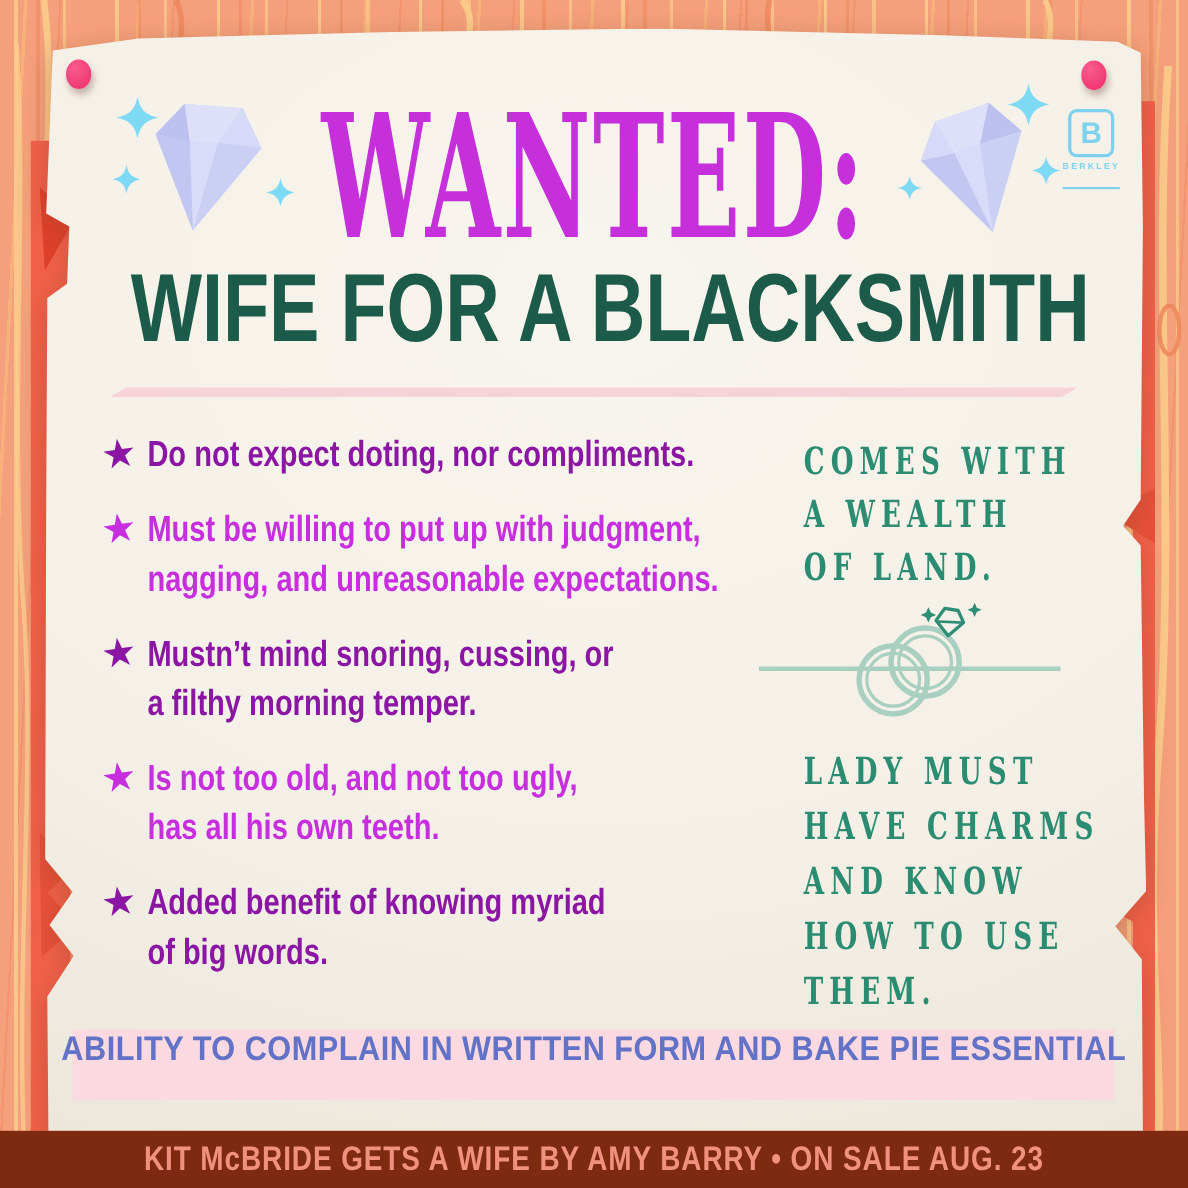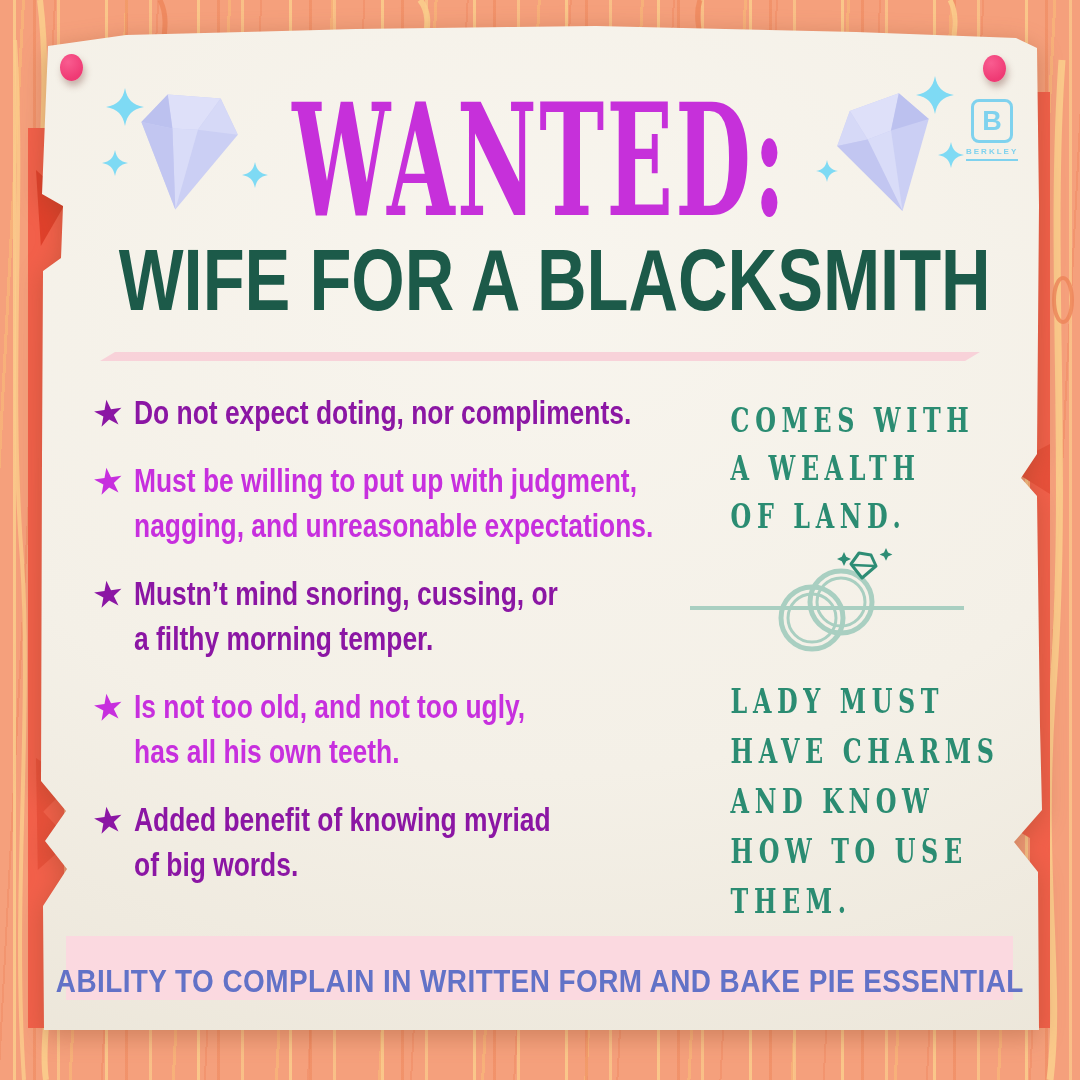--- a/index.html
+++ b/index.html
@@ -86,25 +86,25 @@
   .slab.lady{line-height:50px;}
   .rings-wrap{margin:6px 0 8px 0;}
 
   
   .berkley{position:absolute;left:966px;top:99px;width:52px;text-align:center;
     color:#7FD2EE;}
   .b-box{width:36px;height:38px;margin:0 auto;border:3px solid #7FD2EE;
     border-radius:8px;display:flex;align-items:center;justify-content:center;
     font-weight:bold;font-size:27px;font-family:"Liberation Sans",sans-serif;}
   .b-name{margin-top:4px;font-size:8px;font-weight:bold;letter-spacing:2px;
-    border-bottom:2px solid #7FD2EE;padding-bottom:3px;}
+    border-bottom:2px solid #7FD2EE;padding-bottom:14px;}
 
   
   .banner{position:absolute;left:66px;top:936px;width:947px;height:64px;
-    background:#FBD9E0;display:flex;align-items:flex-end;justify-content:center;}
+    background:#FBD9E0;display:flex;align-items:flex-start;justify-content:center;}
   .banner-text{color:#6272C7;font-weight:bold;font-size:31px;letter-spacing:.5px;
     transform:scaleX(.9);white-space:nowrap;}
   .footer{position:absolute;left:0;top:1028px;width:1080px;height:52px;
     background:#7D2A10;display:flex;align-items:center;justify-content:center;}
   .footer-text{color:#F0907F;font-weight:bold;font-size:31px;letter-spacing:1px;
     transform:scaleX(.82);white-space:nowrap;}
 </style>
 </head>
 <body>
 
@@ -252,14 +252,17 @@
       <div>AND KNOW</div>
       <div>HOW TO USE</div>
       <div>THEM.</div>
     </div>
   </div>
 
   <div class="banner">
     <span class="banner-text">ABILITY TO COMPLAIN IN WRITTEN FORM AND BAKE PIE ESSENTIAL</span>
   </div>
 
+  <div class="footer">
+    <span class="footer-text">KIT McBRIDE GETS A WIFE BY AMY BARRY • ON SALE AUG. 23</span>
+  </div>
 
 </div>
 
 </body></html>

